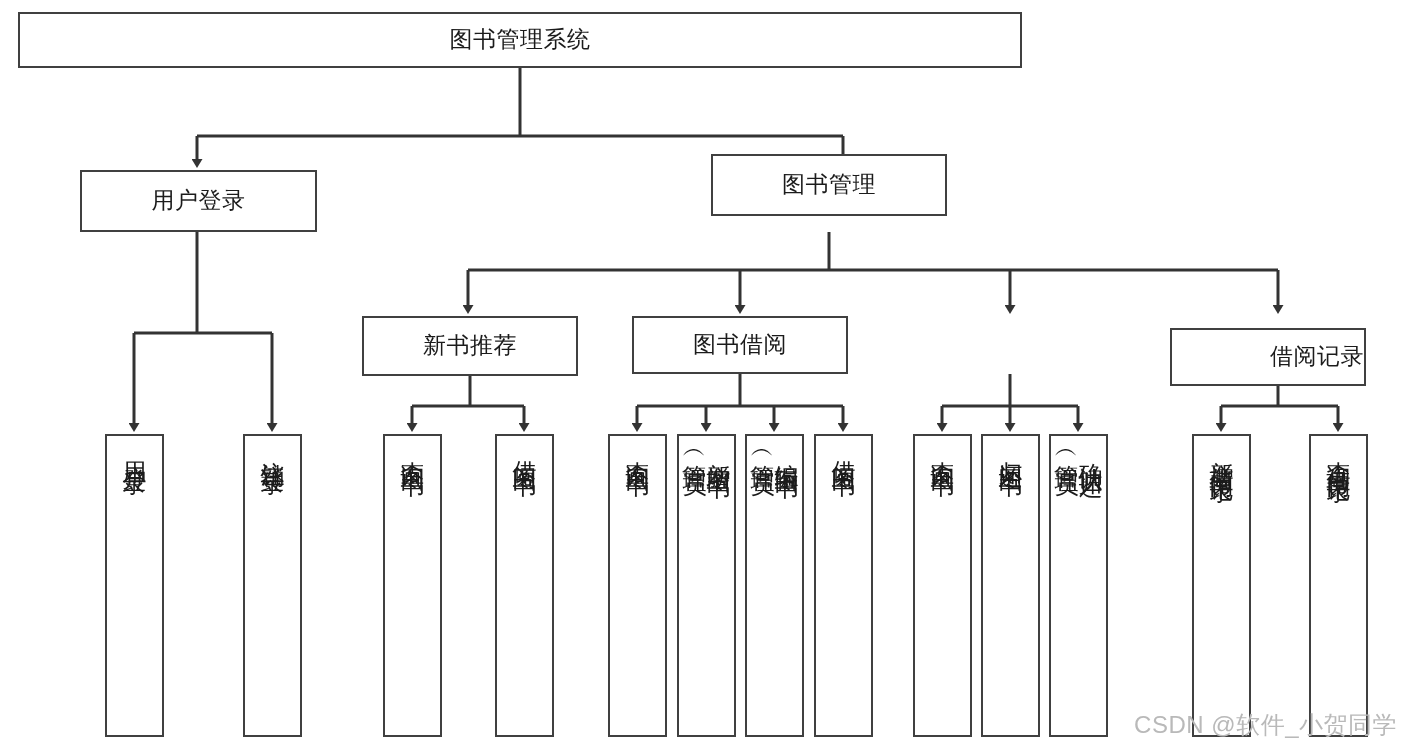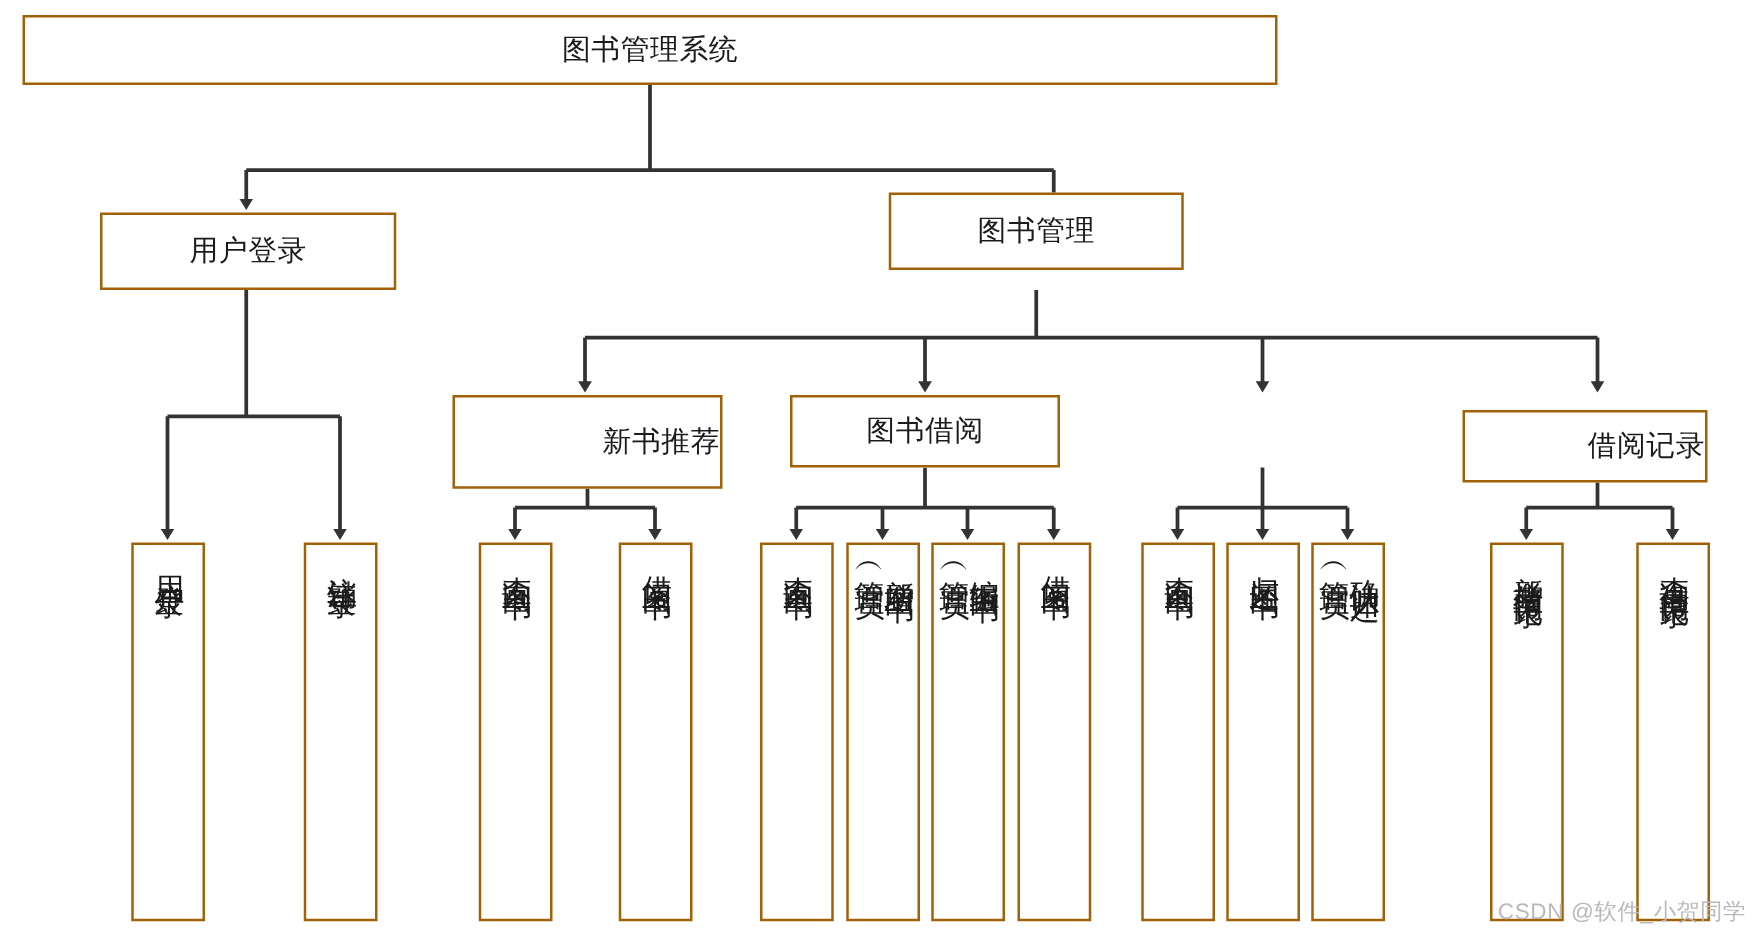--- a/index.html
+++ b/index.html
@@ -23,21 +23,21 @@
     left: 0;
     top: 0;
     width: 1405px;
     height: 747px;
     pointer-events: none;
   }
   .node {
     position: absolute;
     box-sizing: border-box;
     background: #ffffff;
-    border: 2px solid #a16207;
+    border: 2px solid #404040;
     display: flex;
     align-items: center;
     justify-content: center;
     color: #1b1b1b;
     z-index: 2;
   }
   .node .label {
     display: block;
     text-align: center;
     line-height: 1.18;
@@ -61,21 +61,21 @@
     text-orientation: upright;
     font-size: 24px;
     line-height: 1.0;
     letter-spacing: 4px;
     white-space: pre;
   }
   .watermark {
     position: absolute;
     right: 8px;
     bottom: 6px;
-    font-size: 18px;
+    font-size: 24px;
     color: #b9b9b9;
     letter-spacing: 0.5px;
     z-index: 5;
     white-space: pre;
   }
 </style>
 </head>
 <body>
 
 <div id="canvas">
@@ -135,21 +135,21 @@
   </div>
 
   <div class="node horiz" style="left:80px; top:170px; width:237px; height:62px;">
     <span class="label">用户登录</span>
   </div>
 
   <div class="node horiz" style="left:711px; top:154px; width:236px; height:62px;">
     <span class="label">图书管理</span>
   </div>
 
-  <div class="node horiz" style="left:362px; top:316px; width:216px; height:75px;justify-content:flex-end;">
+  <div class="node horiz" style="left:362px; top:316px; width:216px; height:60px;">
     <span class="label">新书推荐</span>
   </div>
 
   <div class="node horiz" style="left:632px; top:316px; width:216px; height:58px;justify-content:center;">
     <span class="label">图书借阅</span>
   </div>
 
 
   <div class="node horiz" style="left:1170px; top:328px; width:196px; height:58px;justify-content:flex-end;">
     <span class="label">借阅记录</span>

